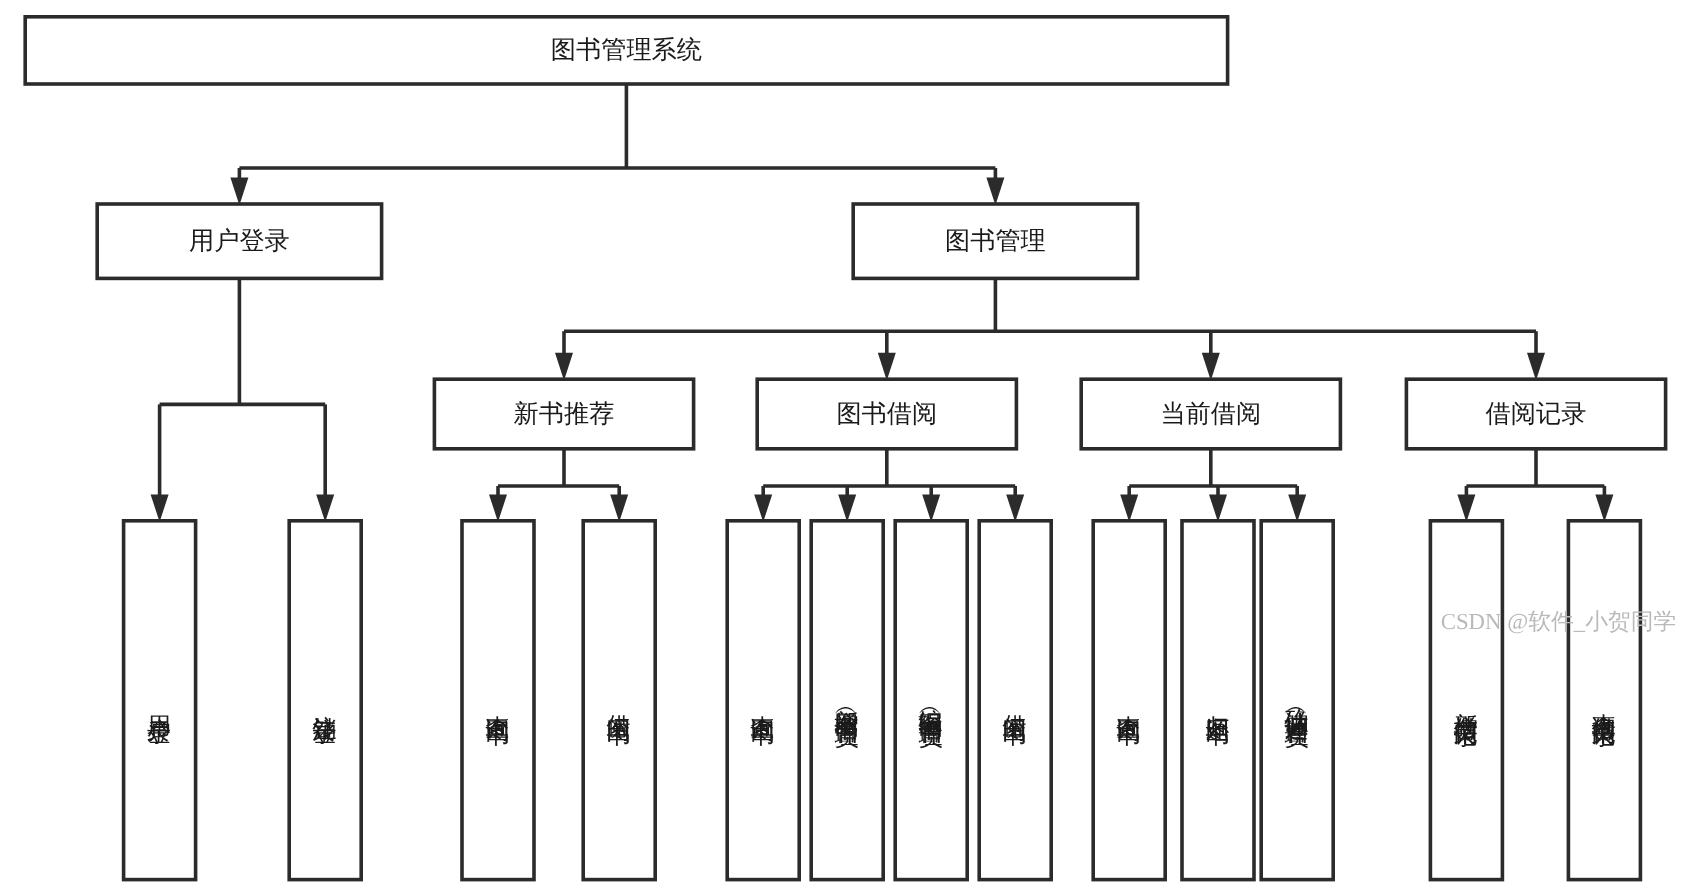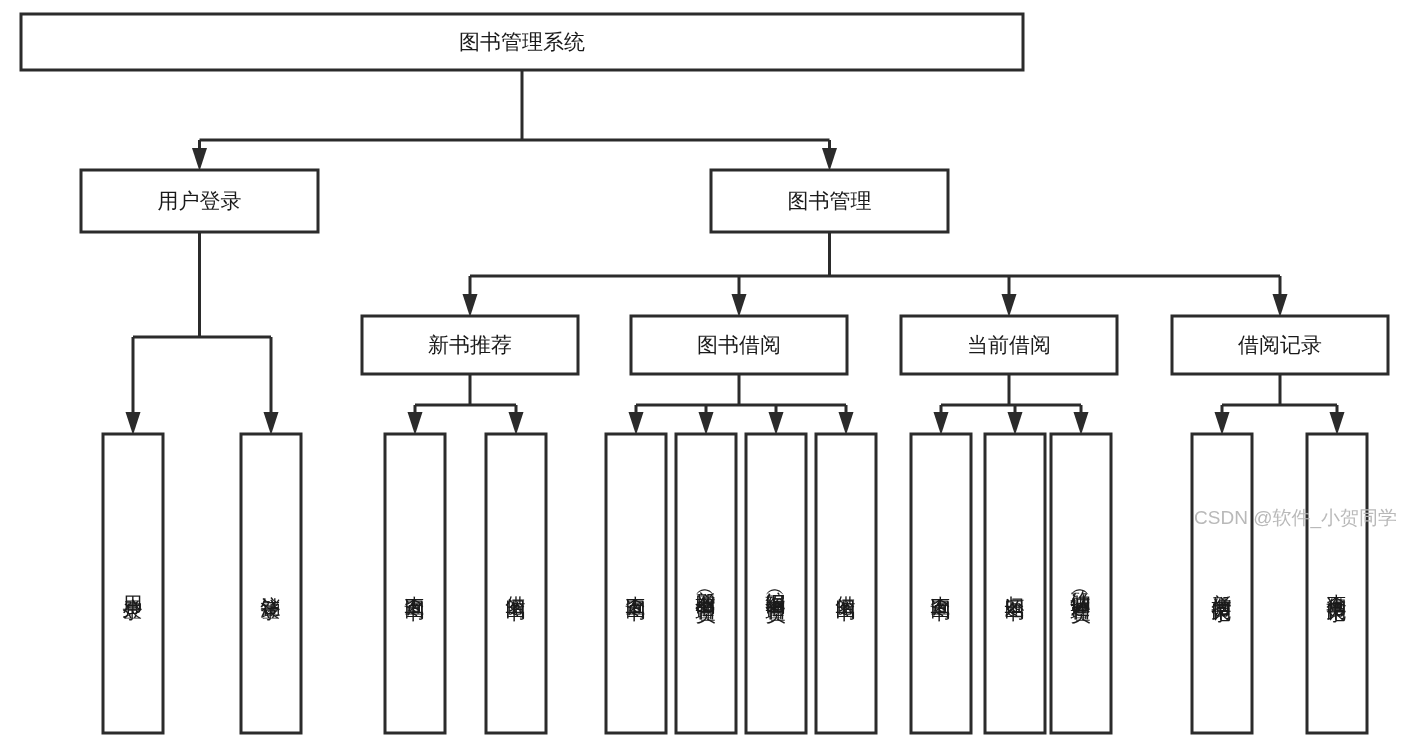--- a/index.html
+++ b/index.html
@@ -60,21 +60,21 @@
     display: flex;
     align-items: center;
     justify-content: center;
     white-space: nowrap;
     user-select: none;
   }
   .watermark {
     position: absolute;
     right: 8px;
     bottom: 6px;
-    font-family: Liberation Sans, sans-serif;
+    font-family: Liberation Serif, serif;
     font-size: 19px;
     color: #b9b9b9;
     white-space: nowrap;
     user-select: none;
   }
 </style>
 </head>
 <body>
 
 <div id="diagram-root">

